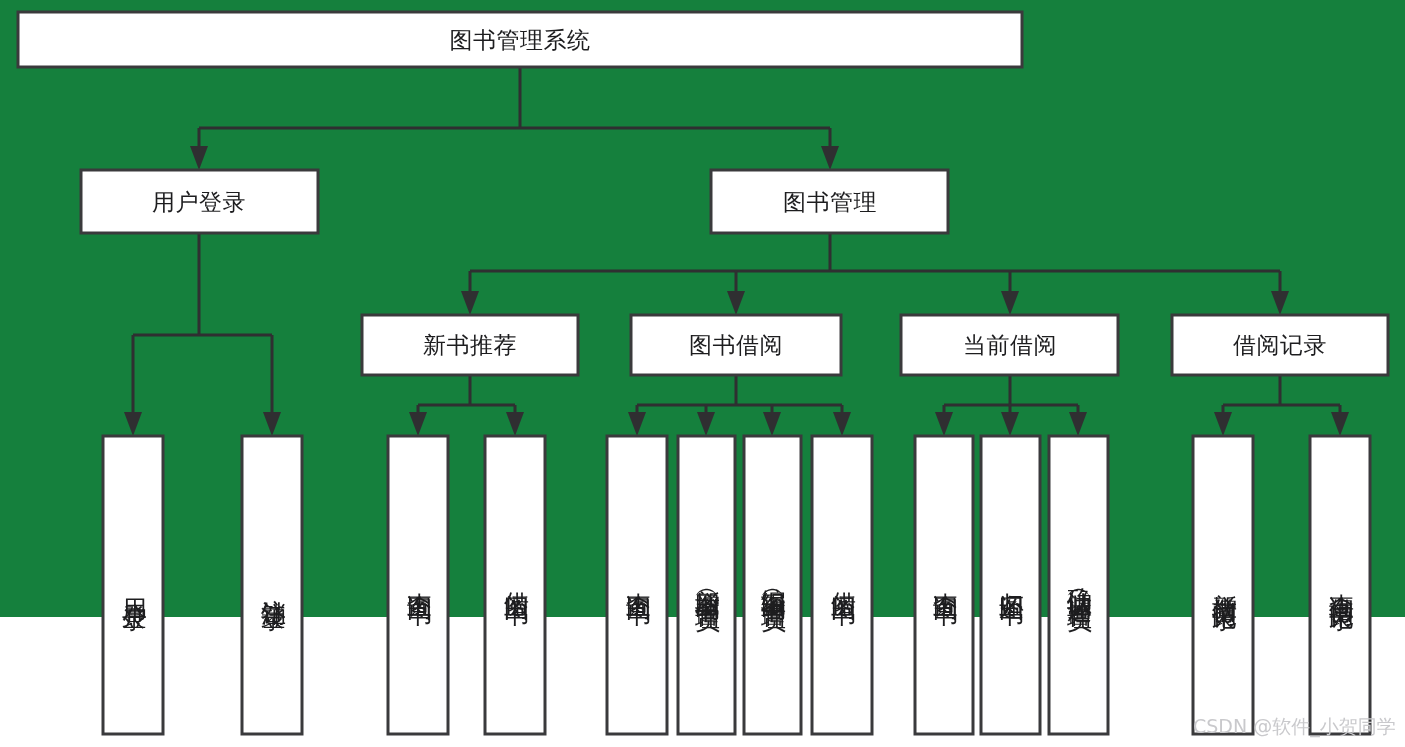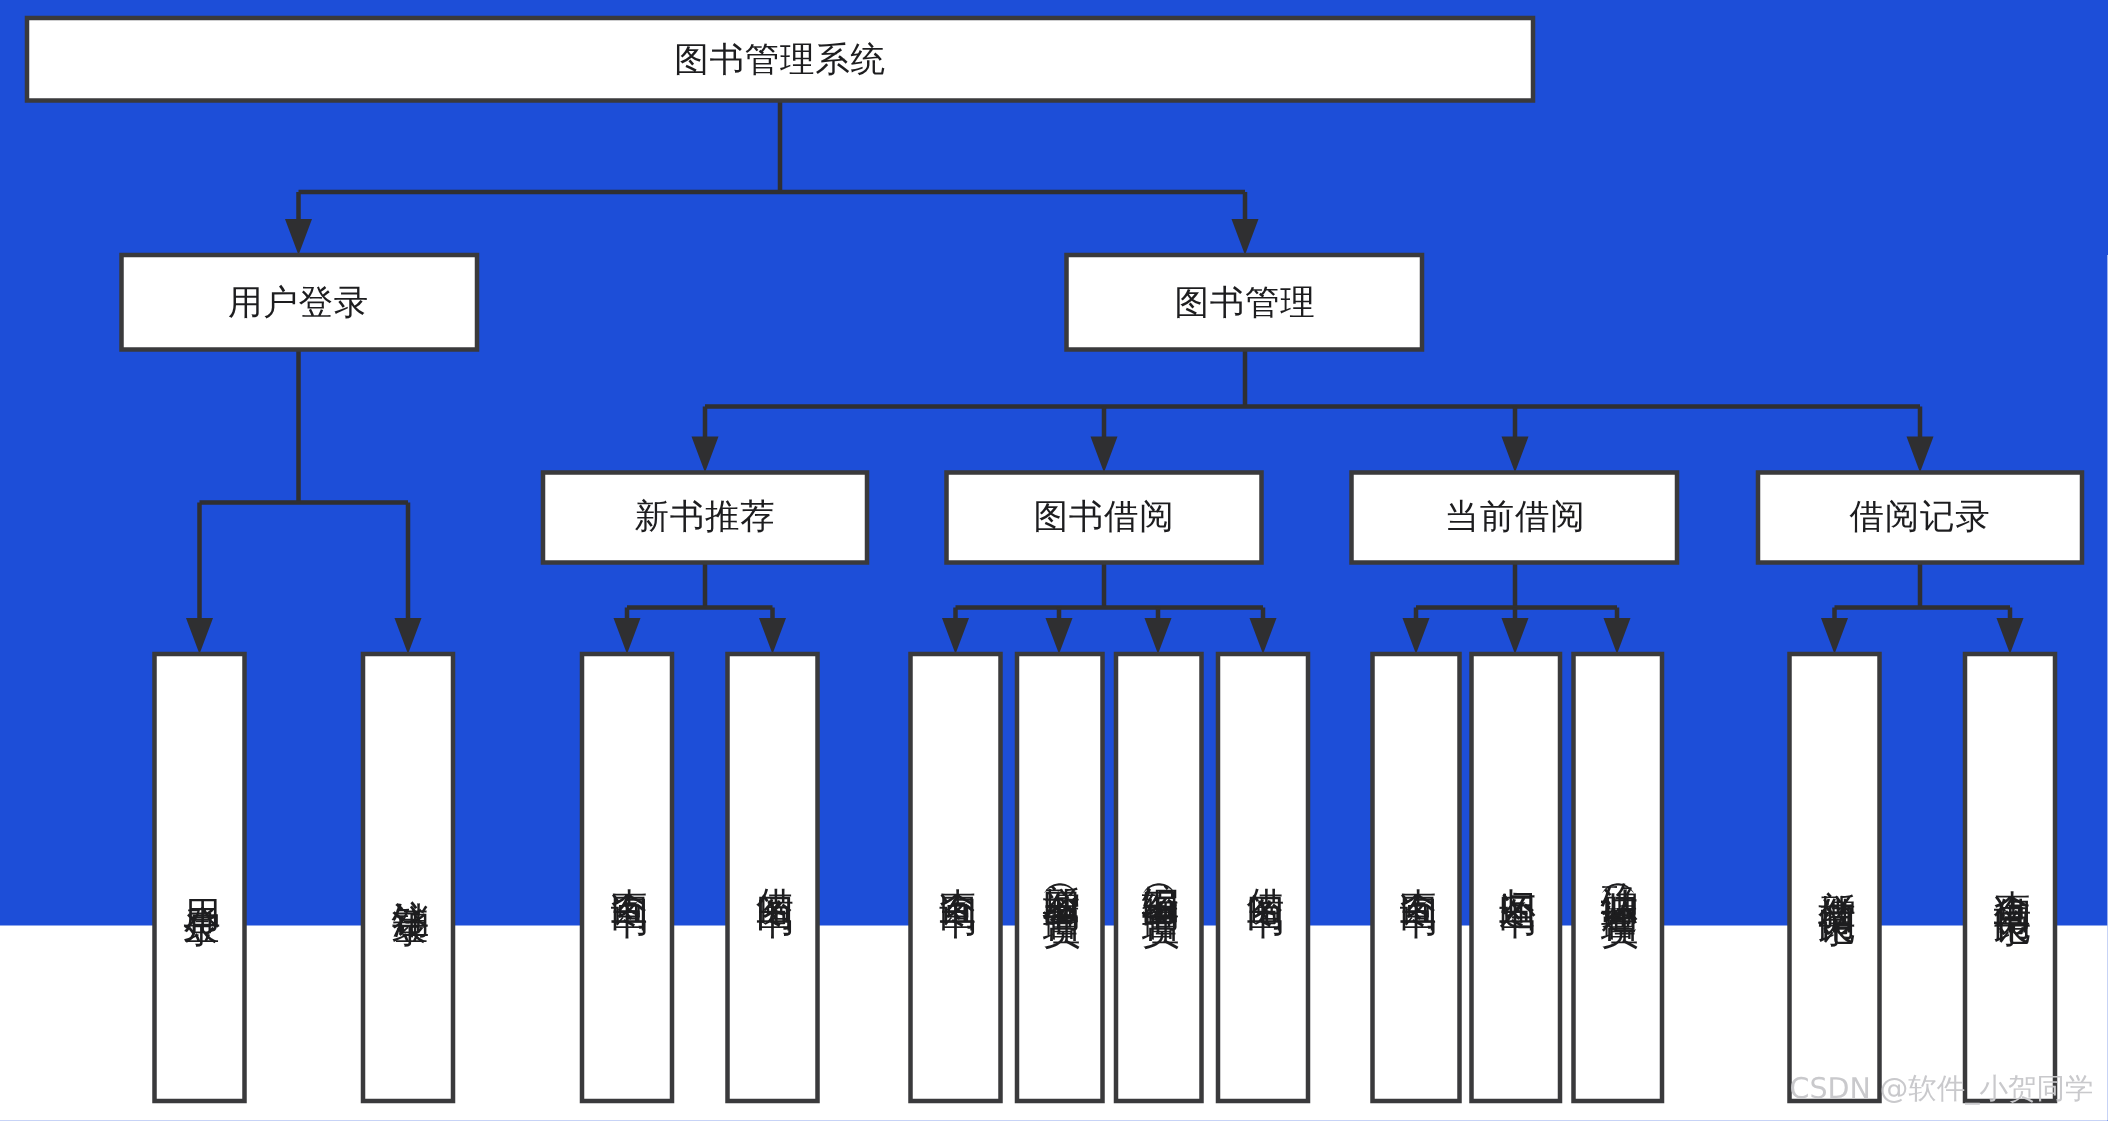--- a/index.html
+++ b/index.html
@@ -11,21 +11,21 @@
   body {
     width: 1405px;
     height: 747px;
     overflow: hidden;
     font-family: "DejaVu Sans", "Liberation Sans", sans-serif;
   }
   #diagram-root {
     position: relative;
     width: 1405px;
     height: 617px;
-    background: #1d4ed8;
+    background: #15803d;
   }
   svg.diagram-canvas {
     display: block;
     width: 1405px;
     height: 747px;
   }
   .node-box {
     fill: #ffffff;
     stroke: #3a3a3c;
     stroke-width: 3;

